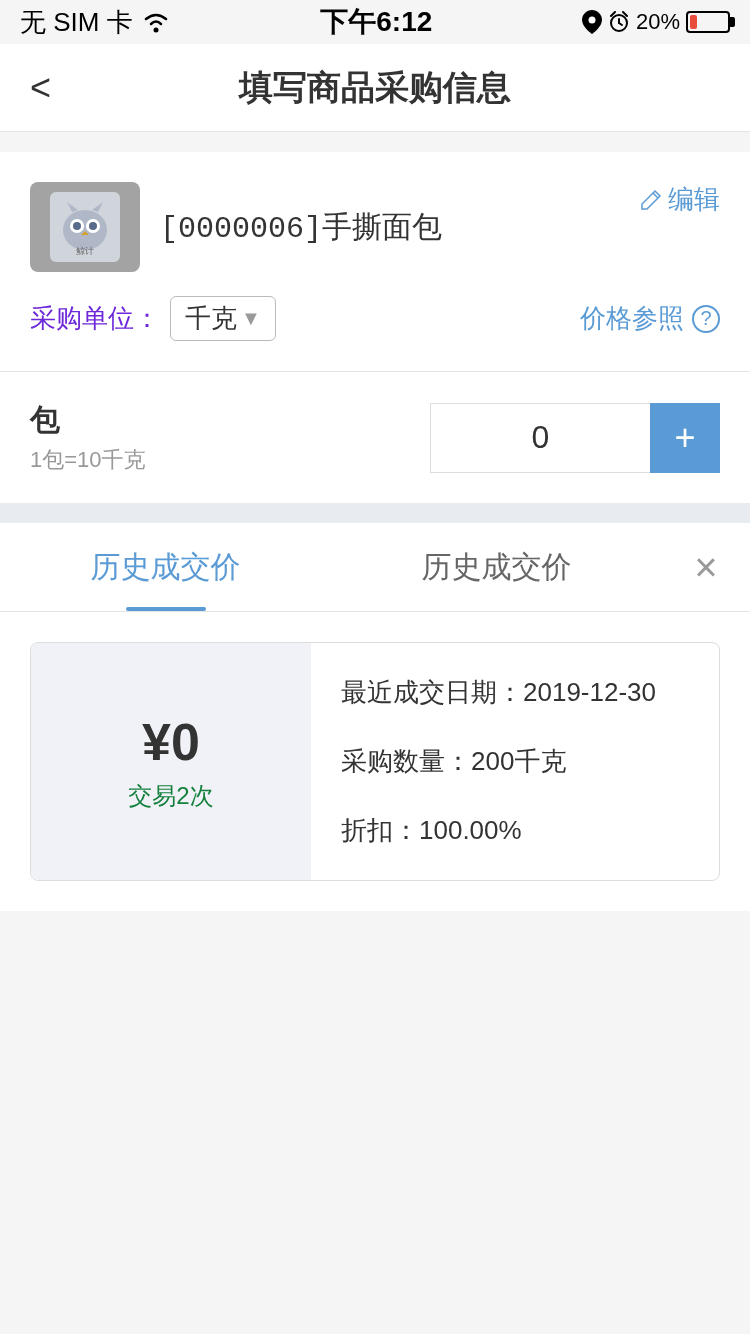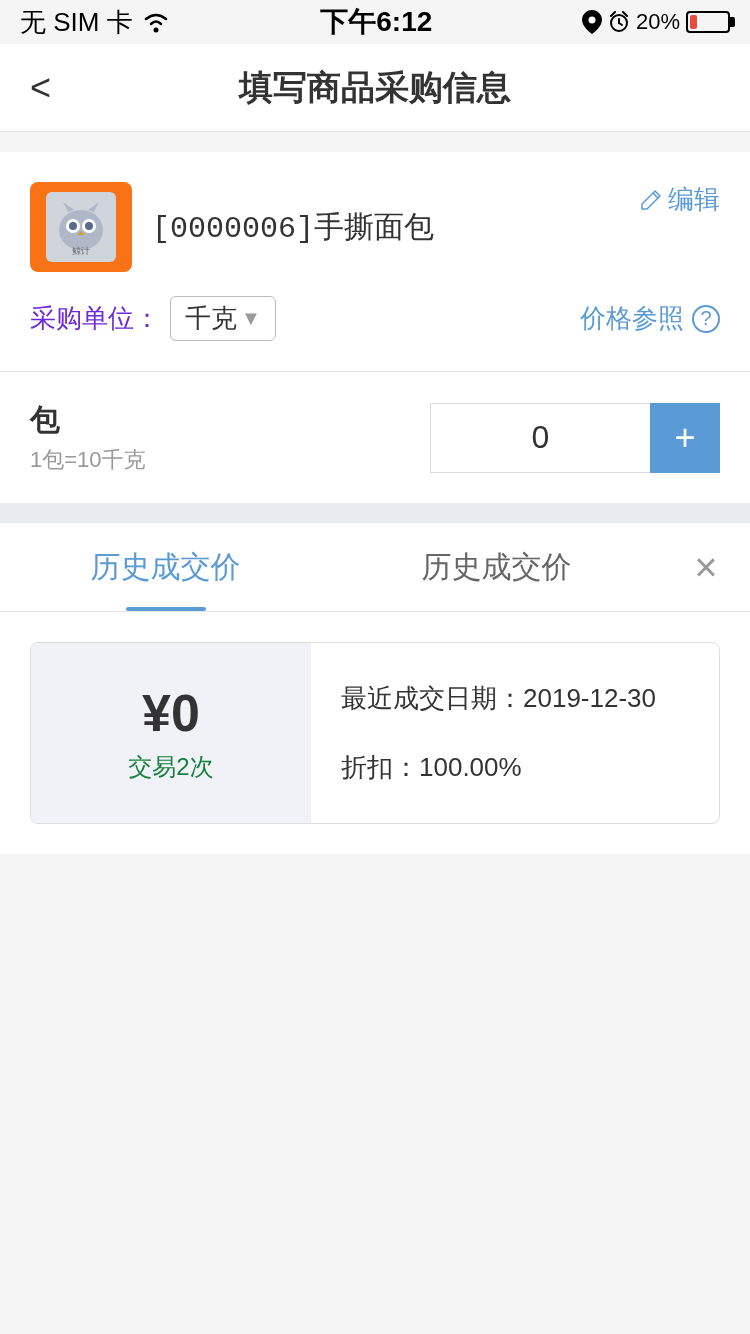--- a/index.html
+++ b/index.html
@@ -86,23 +86,23 @@
       align-items: flex-start;
       justify-content: space-between;
       margin-bottom: 24px;
     }
     .product-left {
       display: flex;
       align-items: center;
       gap: 20px;
     }
     .product-thumbnail {
-      width: 102px;
+      width: 110px;
       height: 90px;
-      background: #f97316;
+      background: #a3a3a3;
       border-radius: 8px;
       display: flex;
       align-items: center;
       justify-content: center;
       overflow: hidden;
     }
     .product-name {
       font-size: 30px;
       color: #333;
       font-weight: 500;
@@ -429,19 +429,20 @@
   <div class="price-info-area">
     <div class="price-info-card">
       <div class="price-left-panel">
         <div class="price-amount">
           <span>¥</span><span>0</span>
         </div>
         <div class="price-trade-count">交易2次</div>
       </div>
       <div class="price-right-panel">
         <div class="price-detail-row">最近成交日期：2019-12-30</div>
+        <div class="price-detail-row">采购数量：200千克</div>
         <div class="price-detail-row">折扣：100.00%</div>
       </div>
     </div>
   </div>
 </div>
 
 <div class="main-bg"></div>
 
 </body></html>

